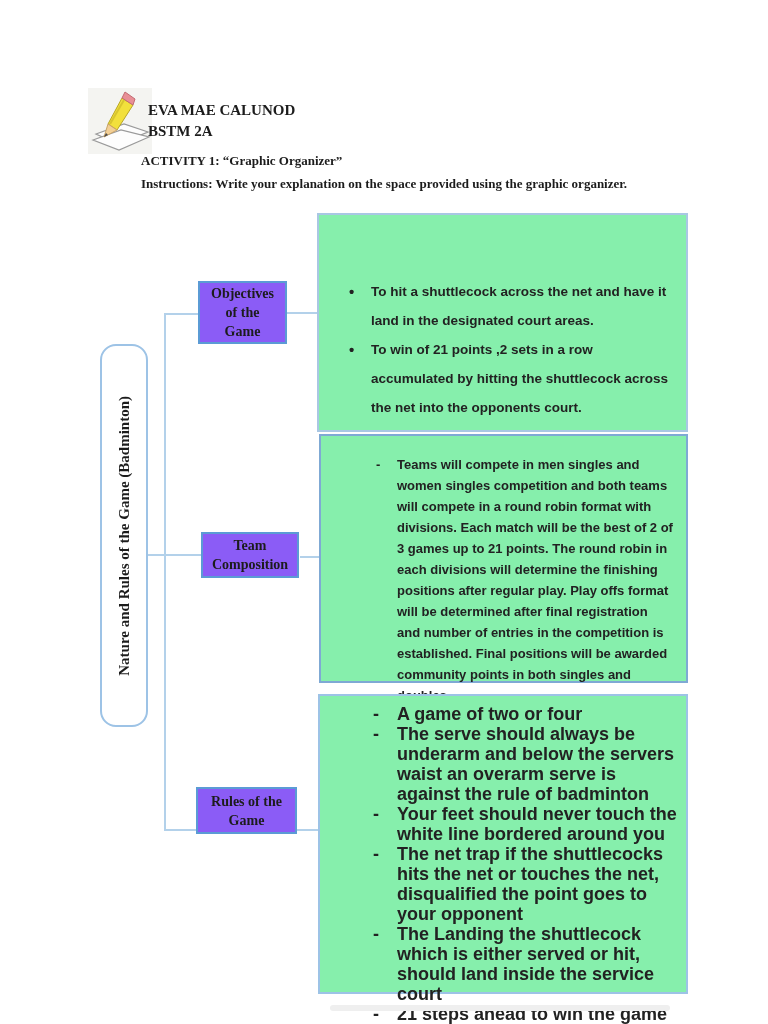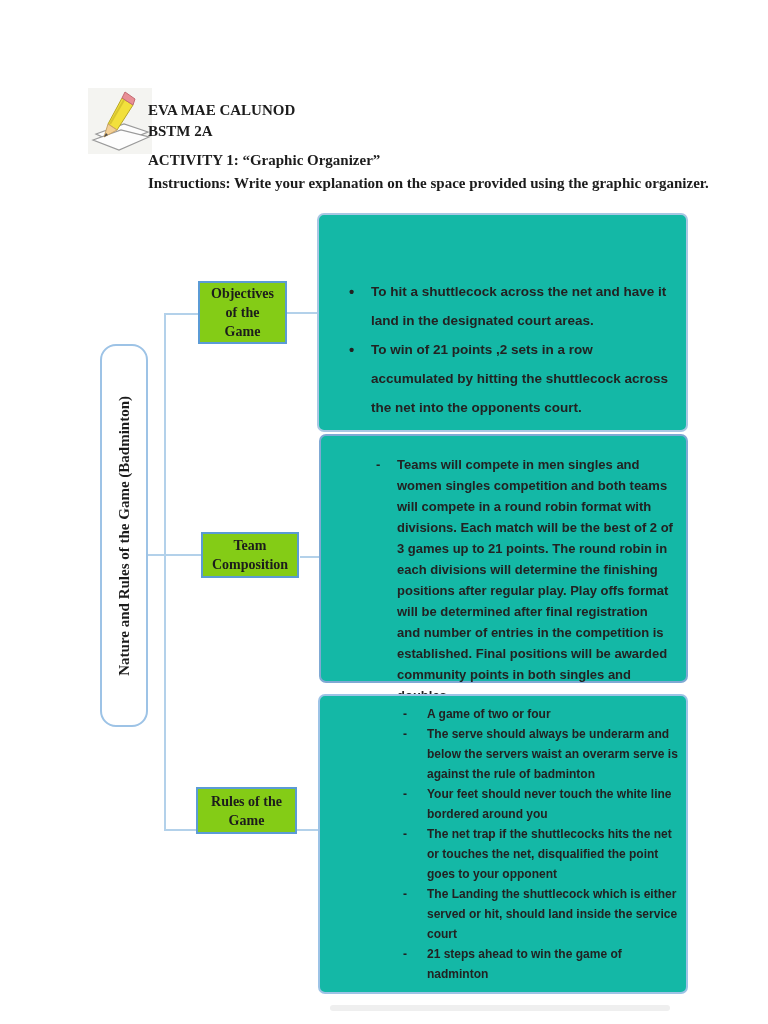--- a/index.html
+++ b/index.html
@@ -10,21 +10,21 @@
     background:#ffffff;
     overflow:hidden;
     font-family:"Liberation Sans",sans-serif;
     color:#1c1c1c;
   }
   .abs{position:absolute;}
 
   
   .clip-icon{left:88px;top:88px;width:64px;height:66px;}
   .name-block{left:148px;top:100px;font-family:"Liberation Serif",serif;font-weight:bold;font-size:15px;line-height:21px;white-space:nowrap;}
-  .activity-block{left:148px;top:149px;font-family:"Liberation Serif",serif;font-weight:bold;font-size:15px;line-height:23px;white-space:nowrap;}
+  .activity-block{left:141px;top:149px;font-family:"Liberation Serif",serif;font-weight:bold;font-size:13px;line-height:23px;white-space:nowrap;}
 
   
   .root-box{
     left:100px;top:344px;width:48px;height:383px;
     border:2px solid #9dc3e6;border-radius:16px;background:#fff;
     display:flex;align-items:center;justify-content:center;box-sizing:border-box;
   }
   .root-label{
     writing-mode:vertical-rl;transform:rotate(180deg);
     font-family:"Liberation Serif",serif;font-weight:bold;font-size:15px;
@@ -35,44 +35,44 @@
   .h-line{height:2px;}
   .trunk{left:164px;top:313px;height:518px;}
   .c-obj-left{left:164px;top:313px;width:34px;}
   .c-obj-right{left:287px;top:312px;width:30px;}
   .c-team-left{left:148px;top:554px;width:54px;}
   .c-team-right{left:300px;top:556px;width:19px;}
   .c-rules-left{left:164px;top:829px;width:33px;}
   .c-rules-right{left:297px;top:829px;width:21px;}
 
   .label-box{
-    border:2px solid #5b9bd5;background:#84cc16;box-sizing:border-box;
+    border:2px solid #5b9bd5;background:#8b5cf6;box-sizing:border-box;
     display:flex;flex-direction:column;align-items:center;justify-content:center;
     font-family:"Liberation Serif",serif;font-weight:bold;font-size:14px;line-height:19px;
     text-align:center;
   }
   .b-objectives{left:198px;top:281px;width:89px;height:63px;}
   .b-team{left:201px;top:532px;width:98px;height:46px;}
   .b-rules{left:196px;top:787px;width:101px;height:47px;}
 
-  .content-box{background:#14b8a6;box-sizing:border-box;border-radius:7px;}
+  .content-box{background:#86efac;box-sizing:border-box;}
   .cb-1{left:317px;top:213px;width:371px;height:219px;border:2px solid #a9c7e3;}
   .cb-2{left:319px;top:434px;width:369px;height:249px;border:2px solid #7fa9d4;}
   .cb-3{left:318px;top:694px;width:370px;height:300px;border:2px solid #9dc3e6;}
 
   .content-box ul{list-style:none;margin:0;padding:0;}
   .content-box li{position:relative;font-weight:bold;color:#222;}
   .cb-1 ul{margin-top:62px;}
   .cb-1 li{font-size:13.5px;line-height:29px;padding-left:52px;padding-right:10px;}
   .cb-1 li::before{content:"\2022";position:absolute;left:30px;font-size:15px;}
   .cb-2 ul{margin-top:18px;}
   .cb-2 li{font-size:13px;line-height:21px;padding-left:76px;padding-right:12px;}
   .cb-2 li::before{content:"-";position:absolute;left:55px;}
   .cb-3 ul{margin-top:8px;}
-  .cb-3 li{font-size:12px;line-height:20px;padding-left:77px;padding-right:8px;margin-left:30px;}
+  .cb-3 li{font-size:18px;line-height:20px;padding-left:77px;padding-right:8px;}
   .cb-3 li::before{content:"-";position:absolute;left:53px;}
 
   .page-shadow{left:330px;top:1005px;width:340px;height:6px;background:#efefef;border-radius:3px;}
 </style>
 </head>
 <body>
 
 <div class="page">
 
   <div class="abs clip-icon">

